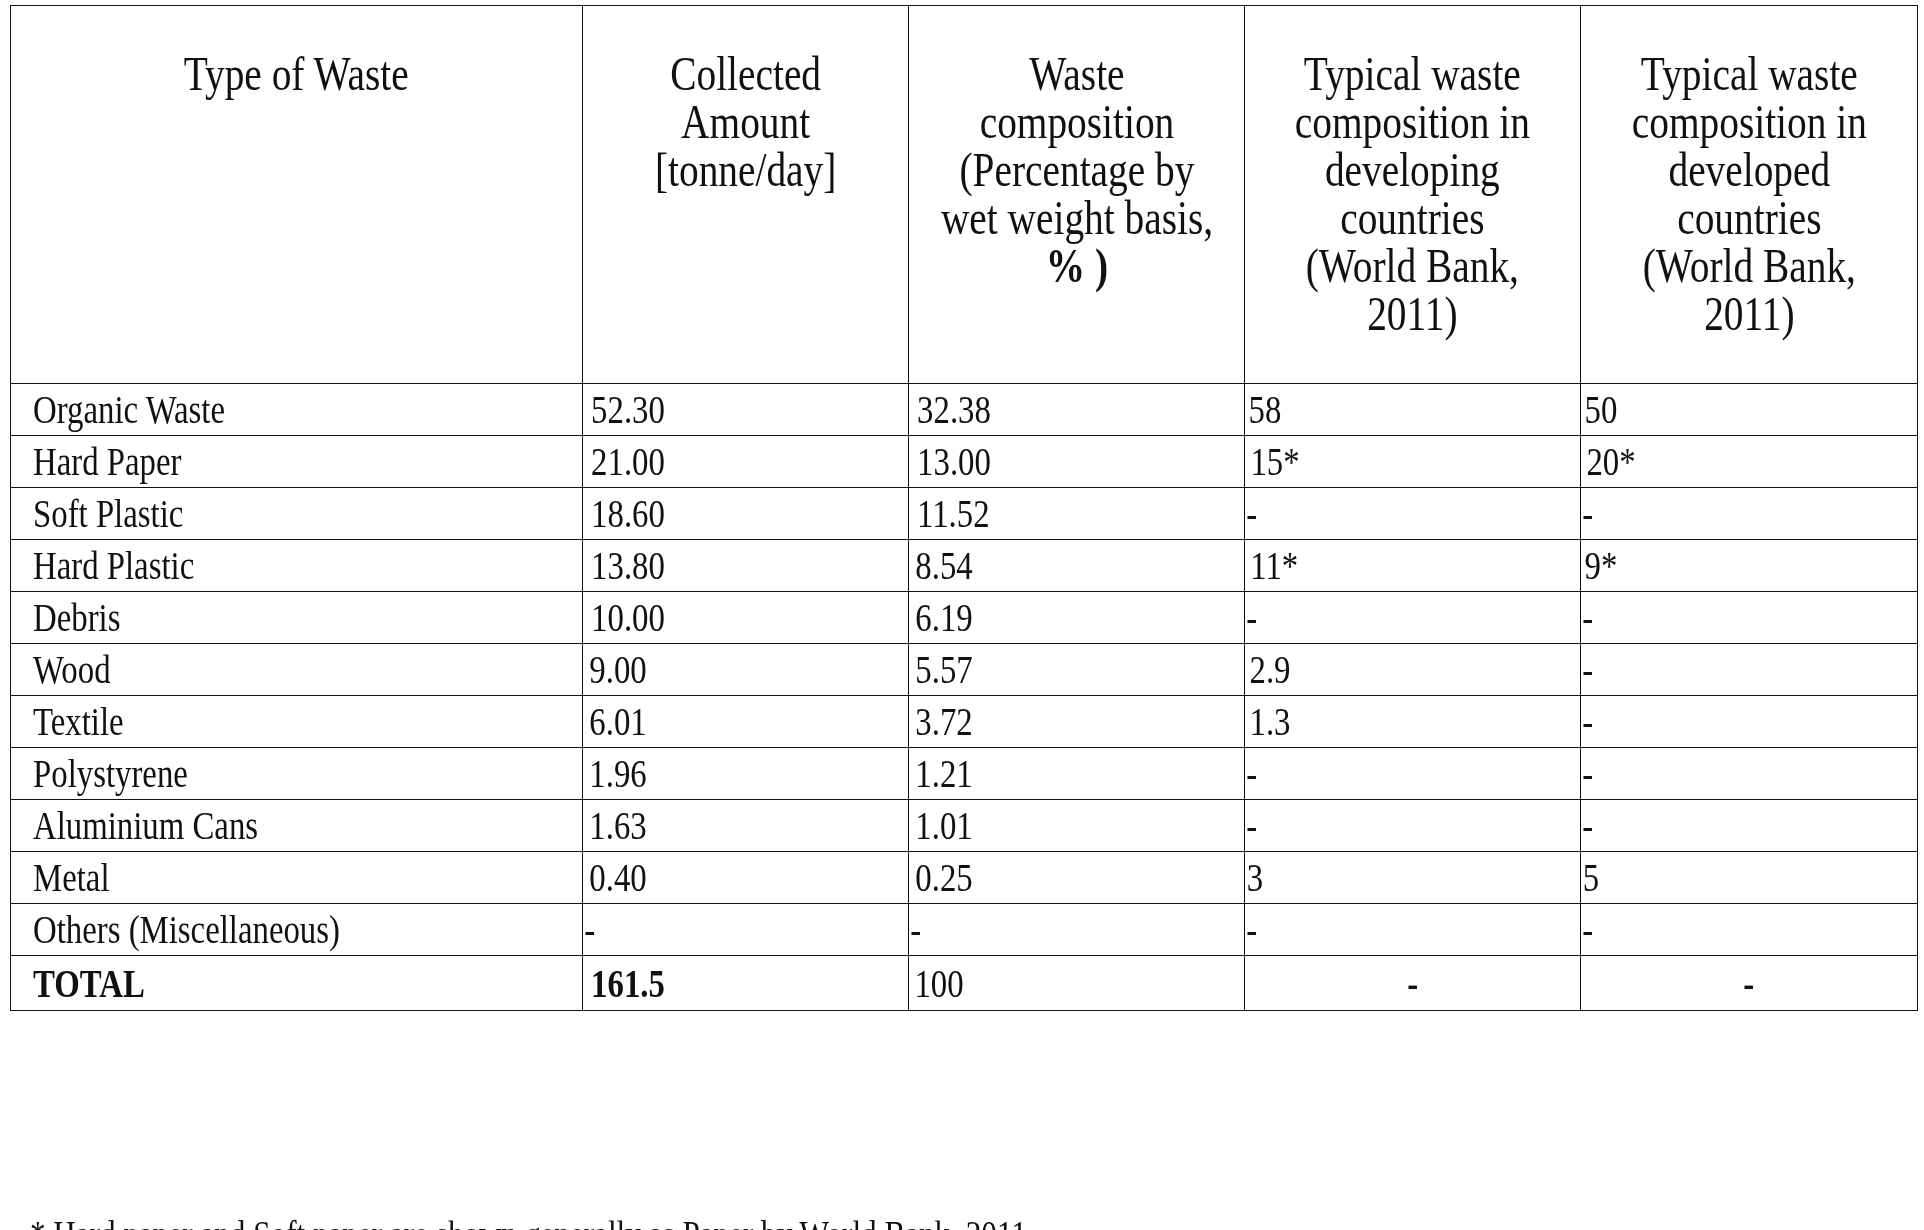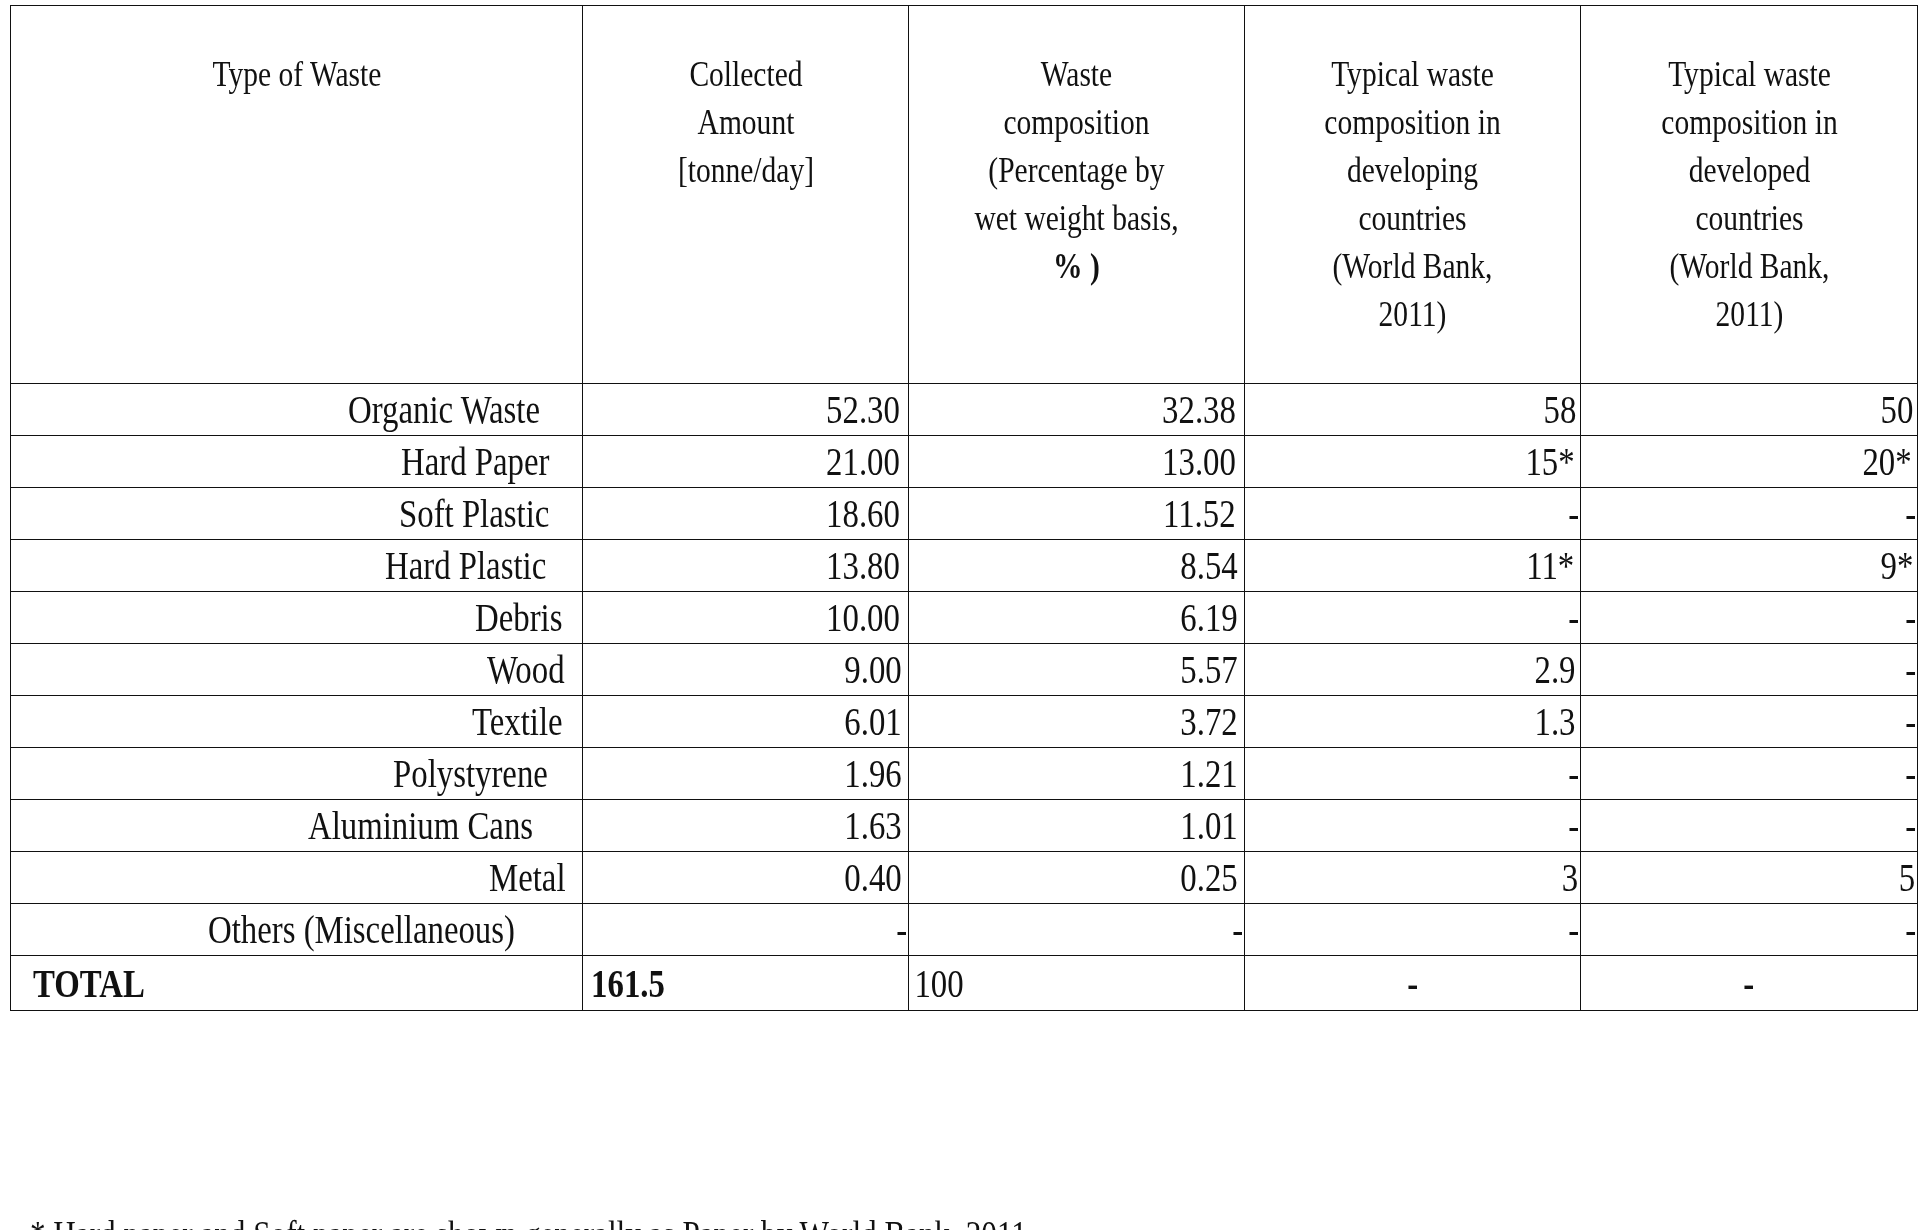--- a/index.html
+++ b/index.html
@@ -3,24 +3,24 @@
 <meta charset="utf-8">
 <style>
   html, body { margin: 0; padding: 0; background: #ffffff; }
   body { width: 1924px; height: 1230px; overflow: hidden; position: relative;
          font-family: "Liberation Serif", "DejaVu Serif", serif; color: #111; }
   .clipped-title { position: absolute; left: 0; top: -26px; width: 1924px; text-align: center;
          font-size: 36px; white-space: nowrap; }
   table.waste { position: absolute; left: 10px; top: 5px; width: 1907px; border-collapse: collapse;
          table-layout: fixed; }
   table.waste td, table.waste th { border: 1.5px solid #111; padding: 0; font-weight: normal; overflow: hidden; }
-  table.waste tr.hdr th { height: 333px; vertical-align: top; text-align: center; font-size: 36px; line-height: 48px; padding-top: 44px; }
+  table.waste tr.hdr th { height: 333px; vertical-align: top; text-align: center; font-size: 48px; line-height: 48px; padding-top: 44px; }
   table.waste tr.data td { height: 51px; font-size: 40px; line-height: 50px; }
-  table.waste tr.data td.name { text-align: right; padding-left: 14px; }
-  table.waste tr.data td.num { text-align: right; }
+  table.waste tr.data td.name { text-align: left; padding-left: 22px; }
+  table.waste tr.data td.num { text-align: left; }
   table.waste tr.total td { height: 54px; font-size: 40px; margin-left: 24px; }
   table.waste tr.total td.bold { font-weight: bold; }
   .cond { display: inline-block; transform: scaleX(0.82); transform-origin: center; white-space: nowrap; }
   td.name .cond { transform-origin: left center; }
   .hline { display: block; white-space: nowrap; }
   .b { font-weight: bold; }
   .footnote { position: absolute; left: 30px; top: 1212px; font-size: 38px; white-space: nowrap; }
   .footnote .cond { transform-origin: left center; }
 </style>
 </head>

